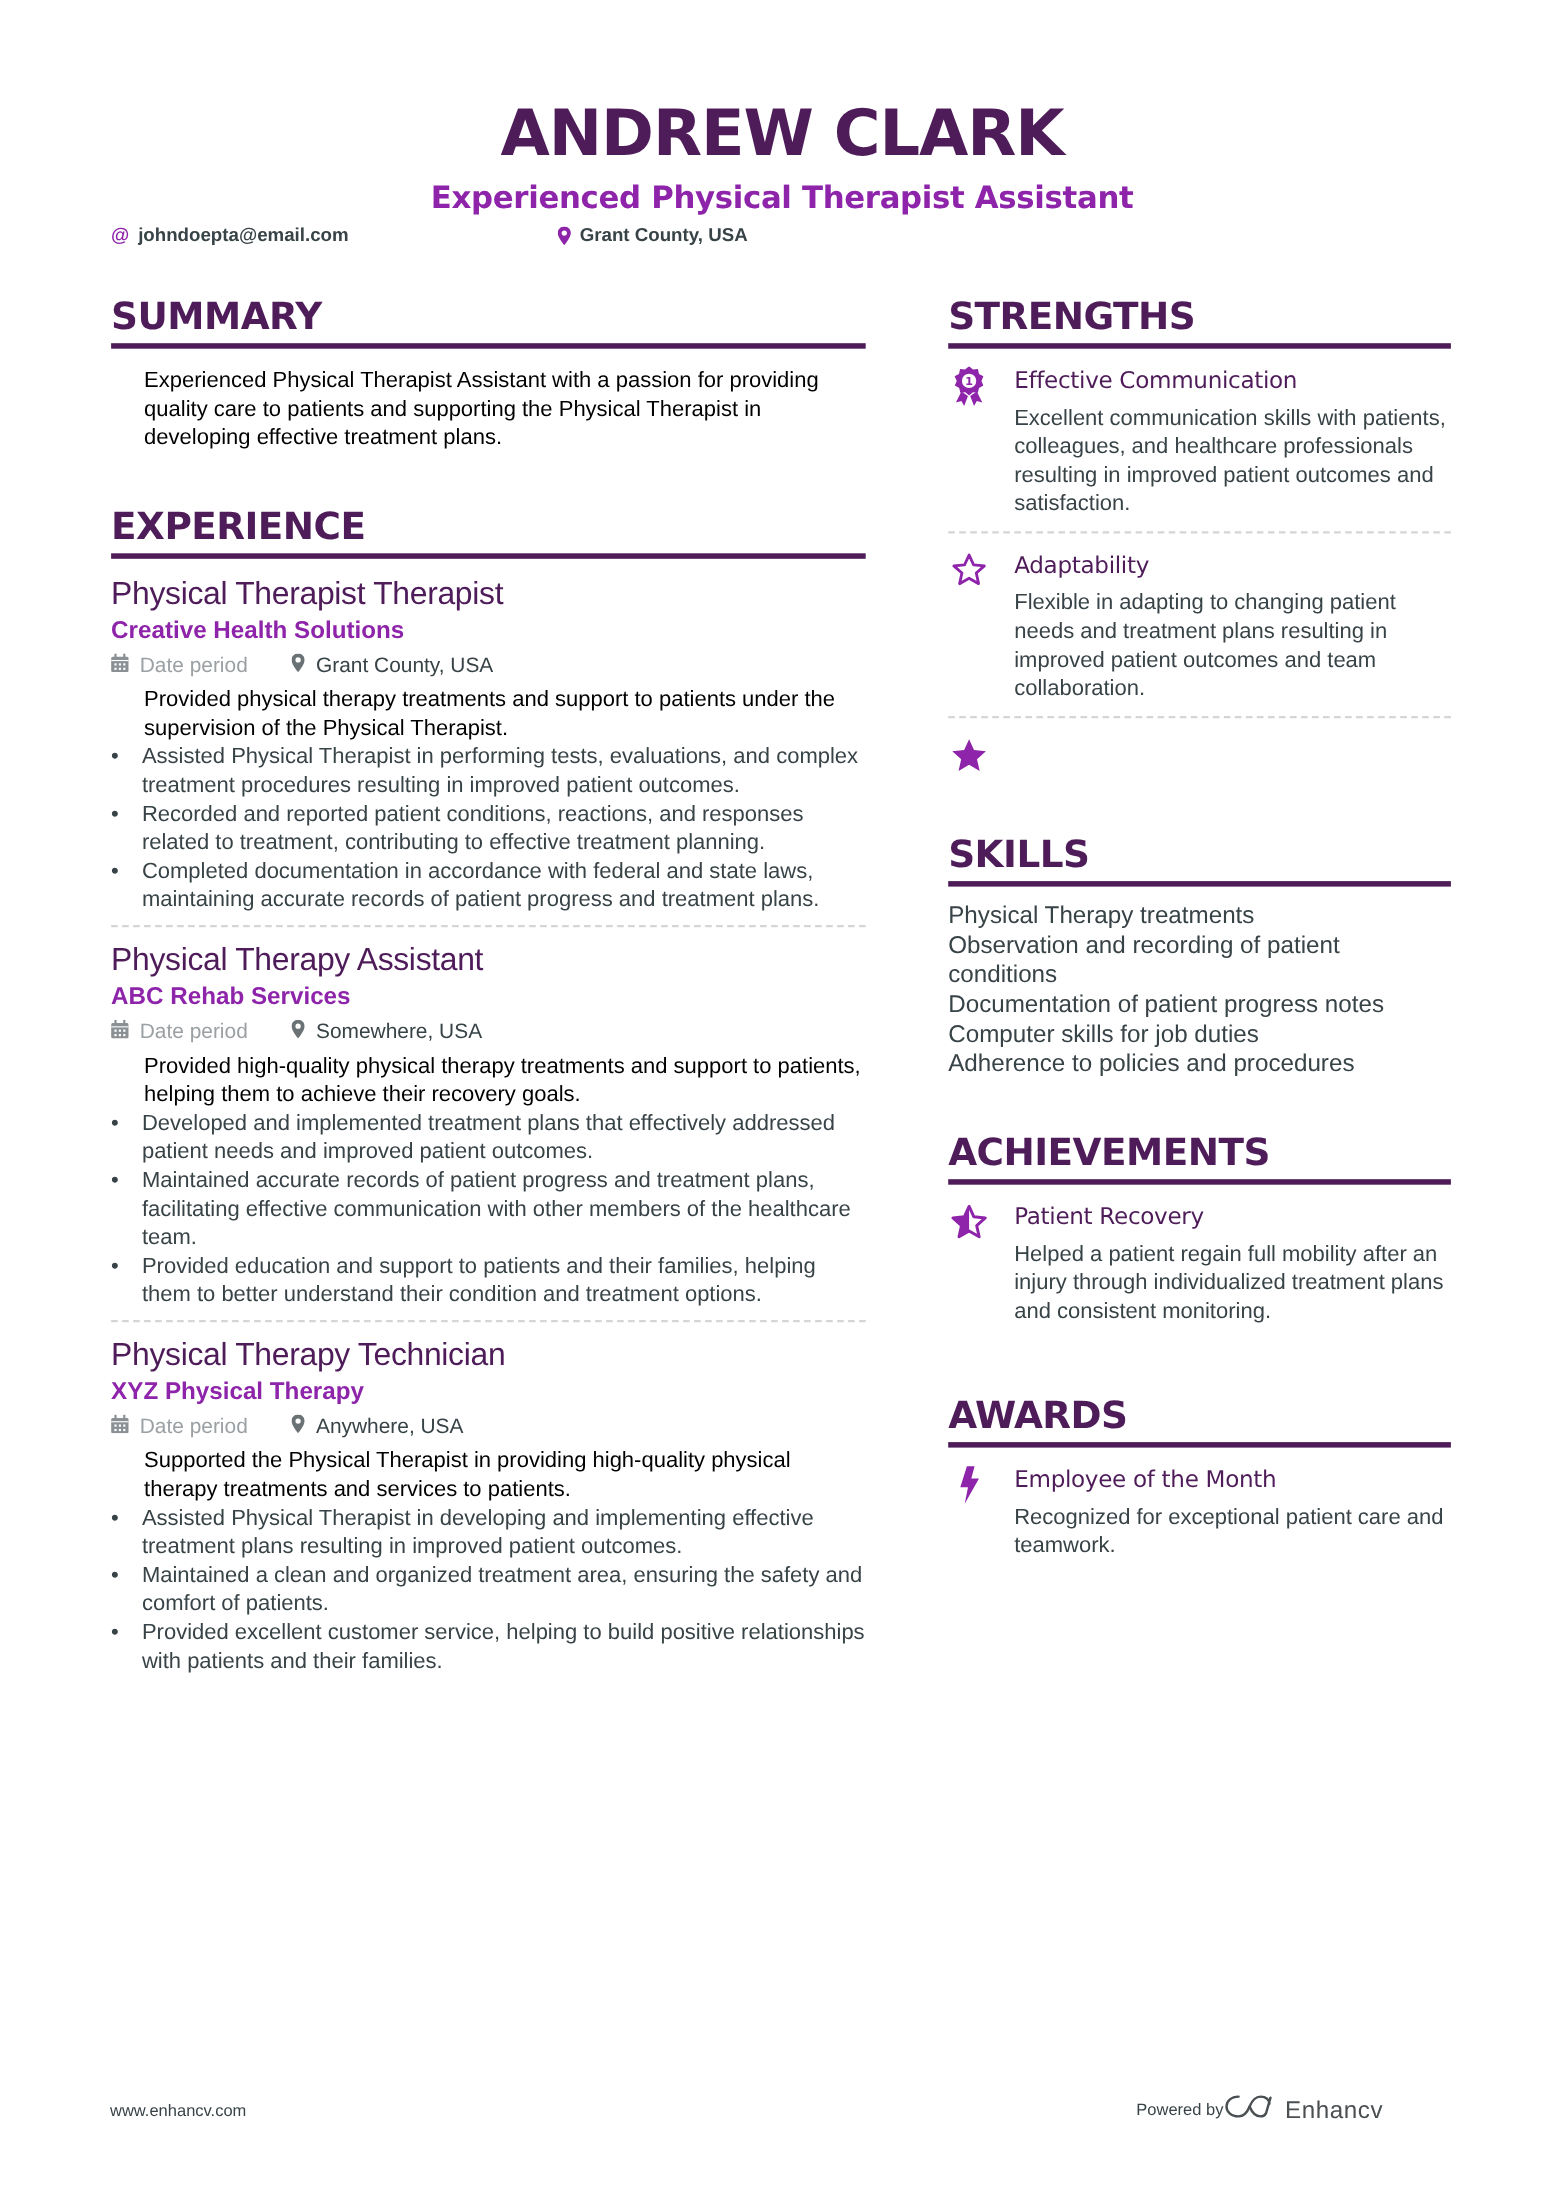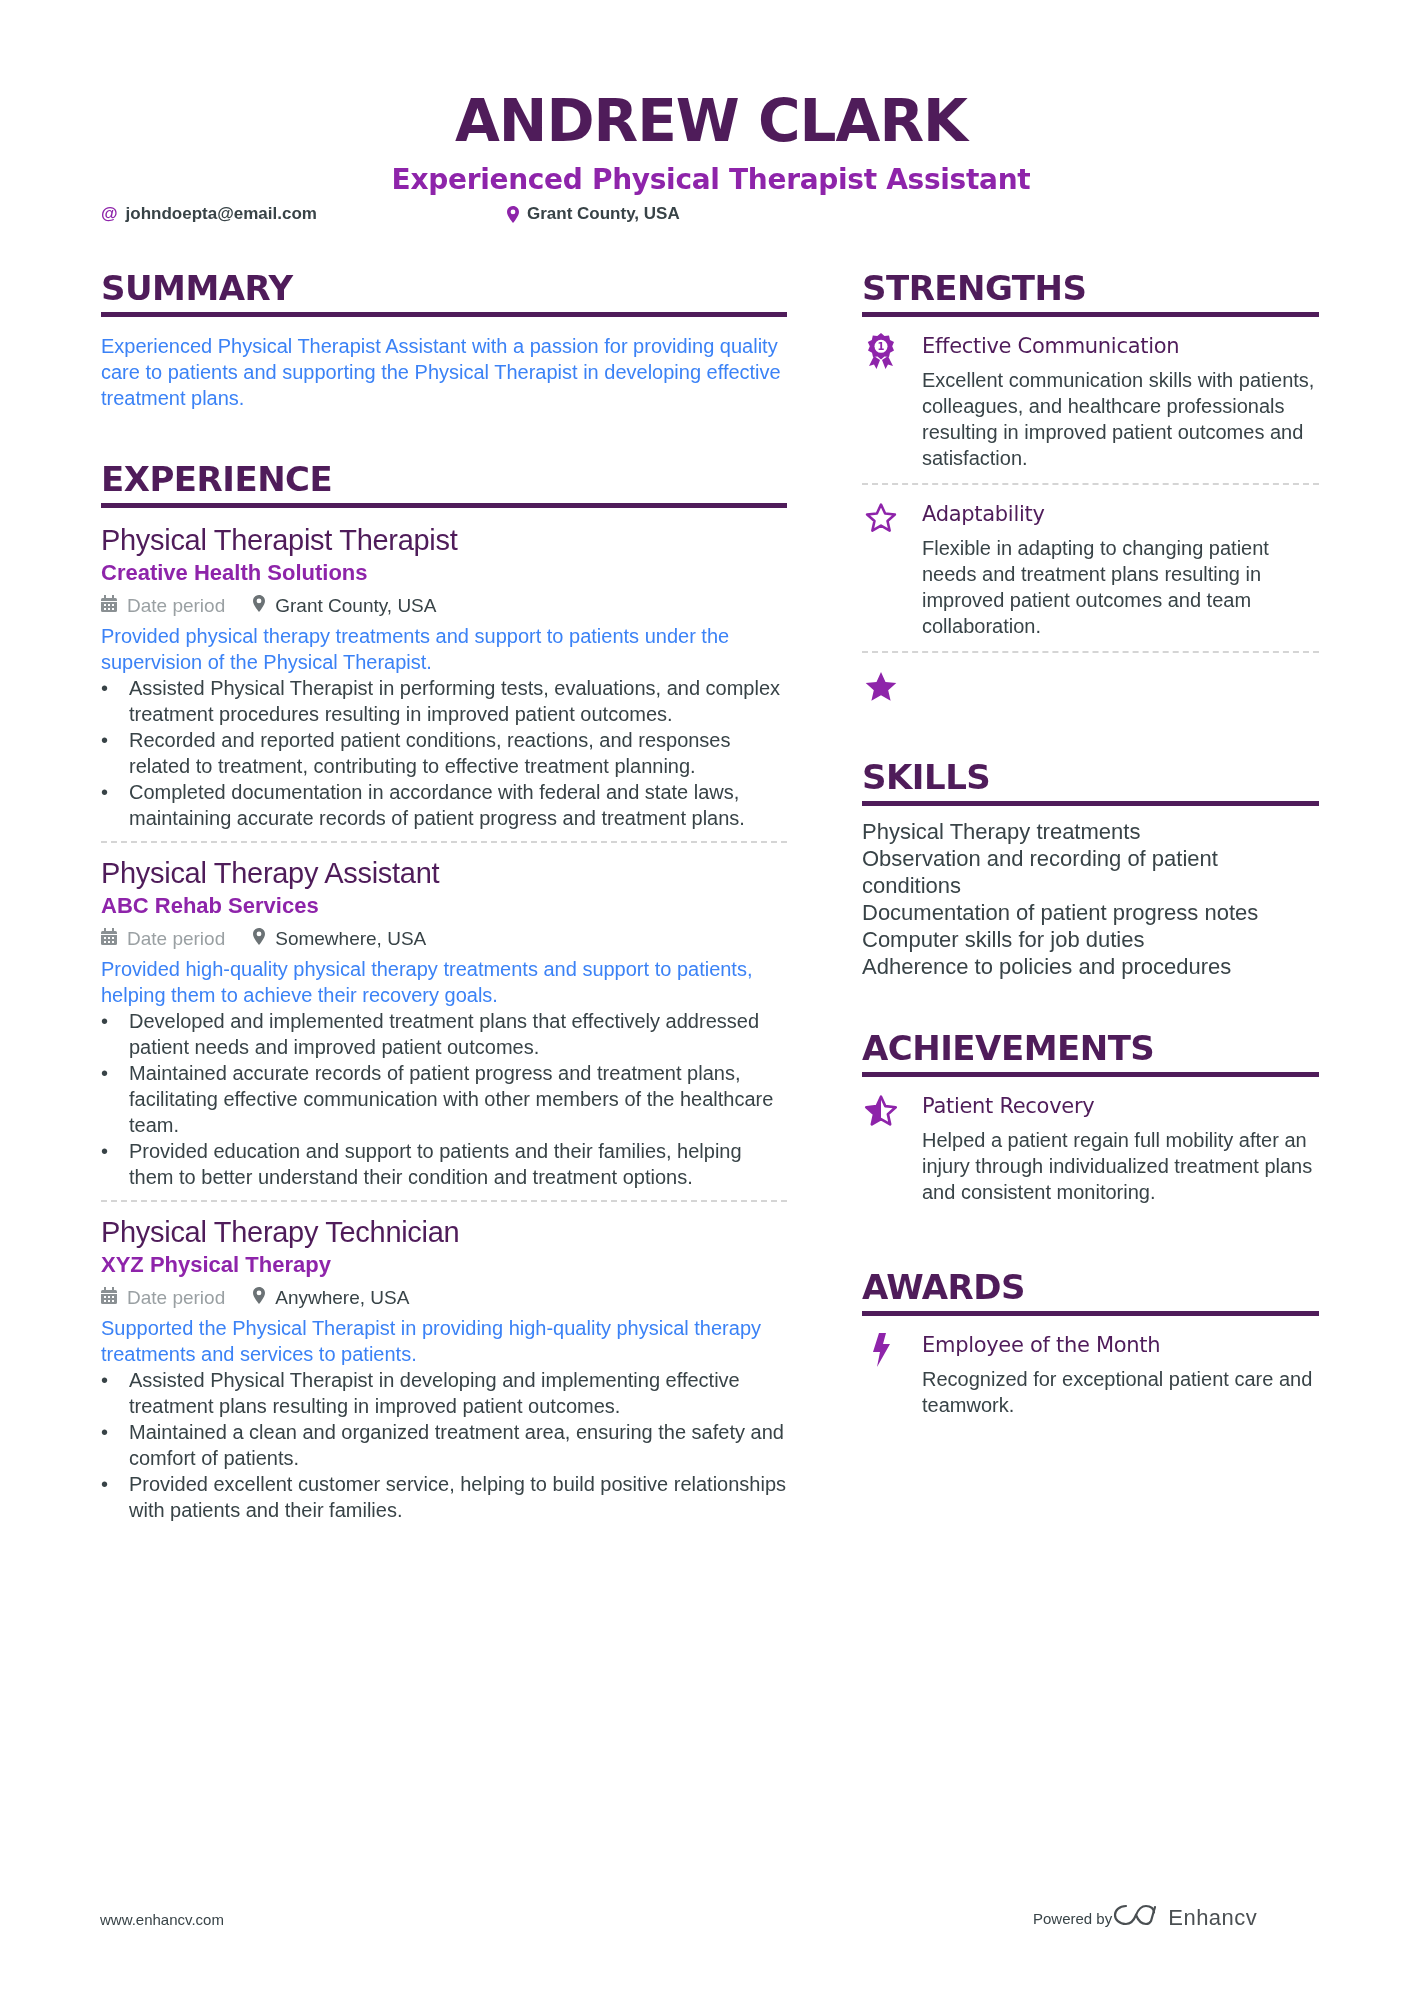--- a/index.html
+++ b/index.html
@@ -13,30 +13,30 @@
   .contact .item { position: absolute; top: 0; display: flex; align-items: center; gap: 8px; }
   .contact .email { left: 0; }
   .contact .loc { left: 406px; }
   .contact .ic { color: #8e24aa; font-weight: bold; font-size: 17px; display: inline-flex; align-items: center; }
 
   .col-left { position: absolute; left: 101px; top: 268px; width: 686px; }
   .col-right { position: absolute; left: 862px; top: 268px; width: 457px; }
 
   .section-title { font-family: "DejaVu Sans", sans-serif; font-weight: bold; font-size: 34px; color: #4f1c5a; line-height: 40px; letter-spacing: -0.5px; padding-bottom: 4px; border-bottom: 5px solid #4f1c5a; }
 
-  .text { font-size: 20px; line-height: 26px; color: #3b82f6; }
+  .text { font-size: 20px; line-height: 26px; color: #000000; margin-left: 30px; }
   .summary-text { margin-top: 16px; }
   .section-gap { margin-top: 48px; }
 
   .job { padding-bottom: 10px; }
   .job + .job { border-top: 2px dashed #d5d5d5; padding-top: 12px; }
   .job-first { margin-top: 14px; }
   .job-title { font-size: 29px; line-height: 36px; color: #4f1c5a; font-weight: normal; letter-spacing: -0.3px; }
   .job-company { font-size: 22px; line-height: 30px; color: #8e24aa; font-weight: bold; }
-  .job-meta { display: flex; align-items: center; gap: 28px; font-size: 19px; line-height: 34px; margin-top: 1px; }
+  .job-meta { display: flex; align-items: center; gap: 40px; font-size: 19px; line-height: 34px; margin-top: 1px; }
   .job-meta .date { color: #9aa0a3; display: flex; align-items: center; gap: 10px; }
   .job-meta .place { color: #384347; display: flex; align-items: center; gap: 10px; }
   .bullets { list-style: none; }
   .bullets li { position: relative; padding-left: 28px; font-size: 20px; line-height: 26px; }
   .bullets li::before { content: "•"; position: absolute; left: 0; top: 0; color: #384347; }
 
   .entry { display: flex; gap: 22px; padding: 14px 0 12px 0; }
   .entry + .entry { border-top: 2px dashed #d5d5d5; }
   .entry .icon { width 38px; min-width: 38px; height: 38px; display: flex; justify-content: center; padding-top: 2px; }
   .entry .body { flex: 1; }

